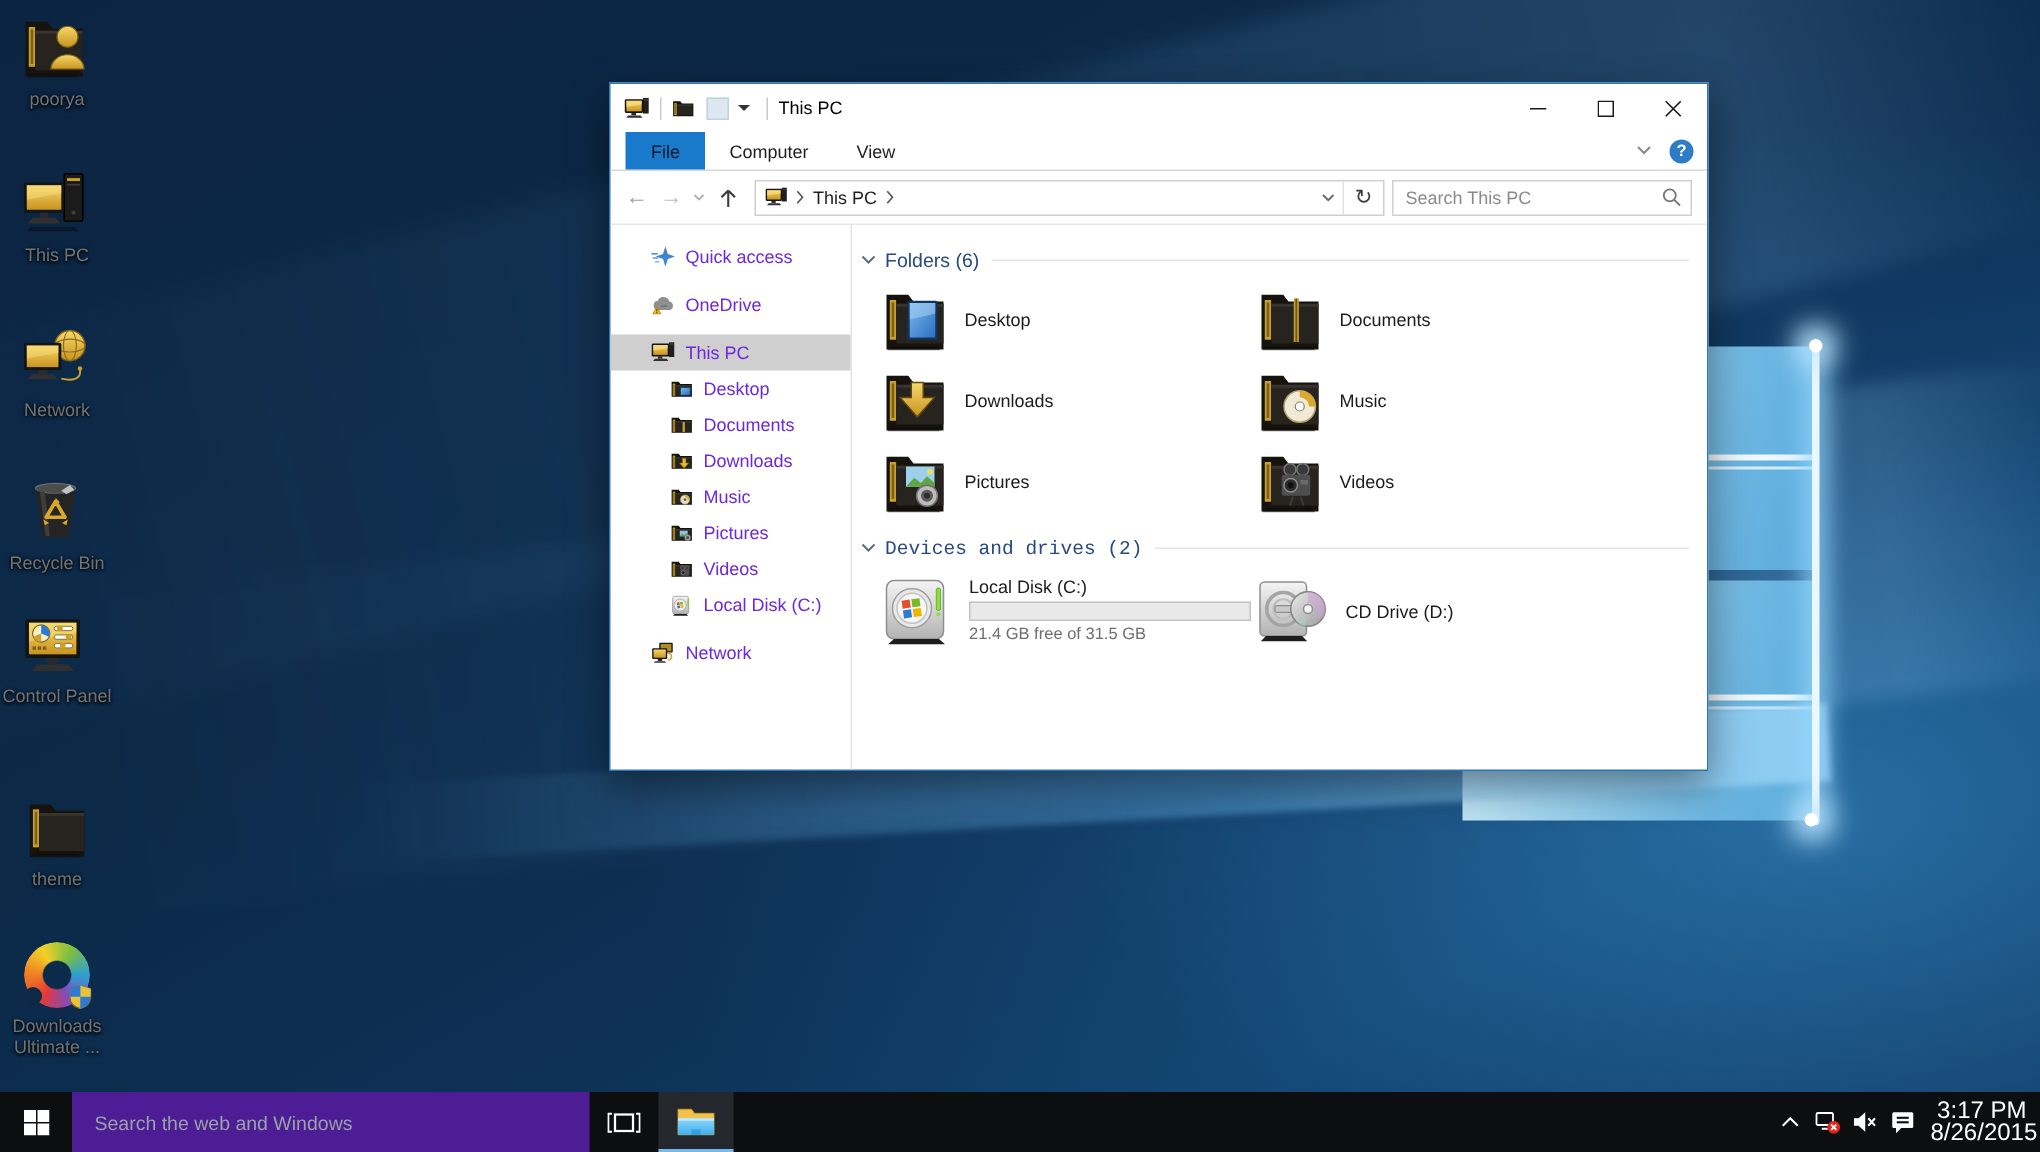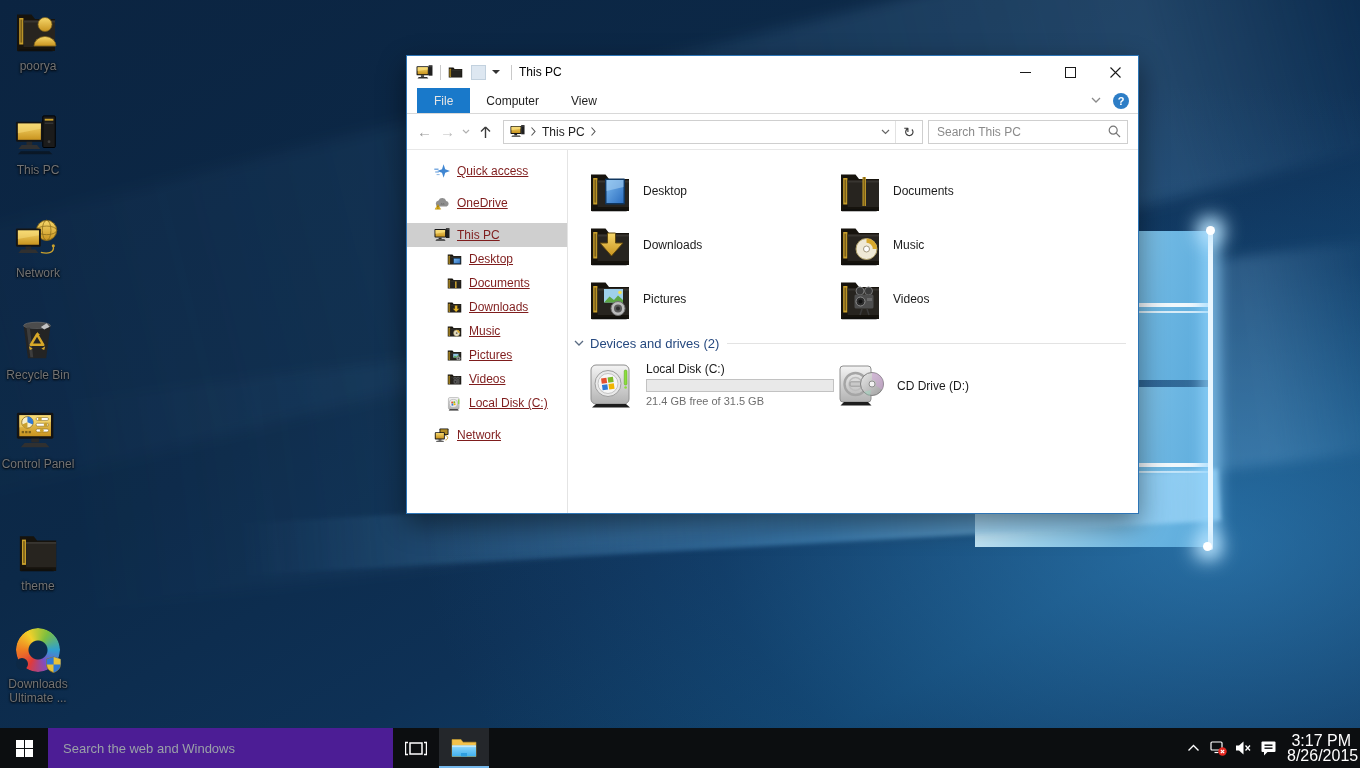--- a/index.html
+++ b/index.html
@@ -40,21 +40,21 @@
     box-shadow:0 10px 26px rgba(0,0,0,.45);box-sizing:border-box;display:flex;flex-direction:column;z-index:5;}
   .titlebar{height:32px;flex:0 0 auto;display:flex;align-items:center;padding-left:9px;}
   .qat-sep{width:1px;height:15px;background:#c9c9c9;margin:0 7px;}
   .pale-sq{width:13px;height:13px;background:#dde7f1;border:1px solid #c2d1de;}
   .qat-caret{width:0;height:0;border-left:4px solid transparent;border-right:4px solid transparent;border-top:4px solid #333;margin:0 4px 0 6px;}
   .title-text{color:#000;}
   .caption-buttons{margin-left:auto;display:flex;height:100%;}
   .cap-btn{width:45px;height:100%;display:flex;align-items:center;justify-content:center;}
   .tabs-row{height:25px;flex:0 0 auto;display:flex;align-items:stretch;border-bottom:1px solid #d8d8d8;position:relative;}
   .tab{padding:0 16px;display:flex;align-items:center;color:#1e1e1e;}
-  .tab-file{background:#1979ca;color:#e5e5e5;margin-left:10px;padding:0 17px;}
+  .tab-file{background:#1979ca;color:#0f172a;margin-left:10px;padding:0 17px;}
   .ribbon-right{position:absolute;right:9px;top:0;height:100%;display:flex;align-items:center;gap:12px;}
   .help-btn{width:16px;height:16px;border-radius:50%;background:#2d7dc6;color:#fff;font-size:11px;font-weight:bold;
     display:flex;align-items:center;justify-content:center;}
   .navbar{height:35px;flex:0 0 auto;display:flex;align-items:center;padding:0 10px 0 6px;border-bottom:1px solid #e8e8e8;}
   .nav-arrow{width:23px;text-align:center;font-size:15px;line-height:15px;}
   .nav-back{color:#9a9a9a;}
   .nav-fwd{color:#bdbdbd;}
   .nav-chev{width:14px;display:flex;justify-content:center;}
   .nav-up{width:24px;display:flex;justify-content:center;}
   .addressbar{flex:1;height:24px;border:1px solid #cfcfcf;display:flex;align-items:center;padding-left:6px;margin:0 5px 0 6px;box-sizing:border-box;background:#fff;}
@@ -62,33 +62,33 @@
   .crumb-text{color:#1e1e1e;}
   .addr-spacer{flex:1;}
   .addr-dd{width:20px;display:flex;justify-content:center;align-items:center;height:100%;}
   .addr-refresh{width:26px;height:100%;border-left:1px solid #e2e2e2;display:flex;align-items:center;justify-content:center;
     color:#3c3c3c;font-size:14px;font-family:"DejaVu Sans",sans-serif;}
   .searchbar{width:200px;height:24px;border:1px solid #cfcfcf;display:flex;align-items:center;padding:0 6px;box-sizing:border-box;}
   .searchbar input{border:none;outline:none;flex:1;font:inherit;color:#4c1d95;min-width:0;background:transparent;}
   .searchbar input::placeholder{color:#8a8a8a;}
   .window-body{flex:1;display:flex;min-height:0;}
   .sidebar{width:161px;flex:0 0 auto;border-right:1px solid #e4e4e4;padding-top:9px;box-sizing:border-box;}
-  .side-item{height:24px;display:flex;align-items:center;gap:7px;padding-left:27px;color:#7f1d1d;white-space:nowrap;text-decoration:underline;}
+  .side-item{height:24px;display:flex;align-items:center;gap:7px;padding-left:27px;color:#6d28d9;white-space:nowrap;}
   .side-item.child{padding-left:40px;}
   .side-item.gap{margin-top:8px;}
   .side-item.selected{background:#cfcfcf;}
   .content{flex:1;padding:12px 12px 0 20px;box-sizing:border-box;min-width:0;}
   .group-header{display:flex;align-items:center;height:22px;margin-left:-14px;}
   .group-title{color:#26497f;font-size:13px;white-space:nowrap;margin-left:6px;}
   .group-rule{flex:1;height:1px;background:#e3e3e3;margin-left:8px;}
   .tile-grid{display:grid;grid-template-columns:250px 250px;margin-top:2px;}
   .tile{height:54px;display:flex;align-items:center;}
   .tile-icon{width:44px;height:44px;flex:0 0 auto;}
   .tile-label{margin-left:11px;}
-  .devices-header{margin-top:6px;}
+  .devices-header{margin-top:6px;font-family:Liberation Mono, monospace;}
   .drive-grid{display:grid;grid-template-columns:250px 250px;margin-top:8px;}
   .drive-tile{display:flex;}
   .drive-info{margin-left:10px;display:flex;flex-direction:column;}
   .drive-bar{width:188px;height:13px;background:#e9e9e9;border:1px solid #c2c2c2;margin:3px 0;box-sizing:border-box;}
   .drive-fill{height:100%;background:#26a0da;}
   .drive-free{color:#6e6e6e;font-size:11px;}
   .cd-tile{display:flex;align-items:center;}
   
   .taskbar{position:absolute;left:0;top:728px;width:1360px;height:40px;background:#0c0e10;display:flex;align-items:stretch;z-index:10;}
   .tb-start{width:48px;display:flex;align-items:center;justify-content:center;}
@@ -599,20 +599,27 @@
       </div>
       <div class="side-item gap">
         <svg width="16" height="16">
             <use href="#s-net16"></use>
           </svg>
         <span>Network</span>
       </div>
     </div>
 
     <div class="content">
+      <div class="group-header">
+        <svg width="10" height="7">
+            <path d="M1 1 l4 4 4-4" stroke="#5a6b82" stroke-width="1.3" fill="none"></path>
+          </svg>
+        <span class="group-title">Folders (6)</span>
+        <span class="group-rule"></span>
+      </div>
 
       <div class="tile-grid">
         <div class="tile">
           <svg class="tile-icon">
               <use href="#s-folder44"></use>
               <use href="#a44-desktop"></use>
             </svg>
           <span class="tile-label">Desktop</span>
         </div>
         <div class="tile">

